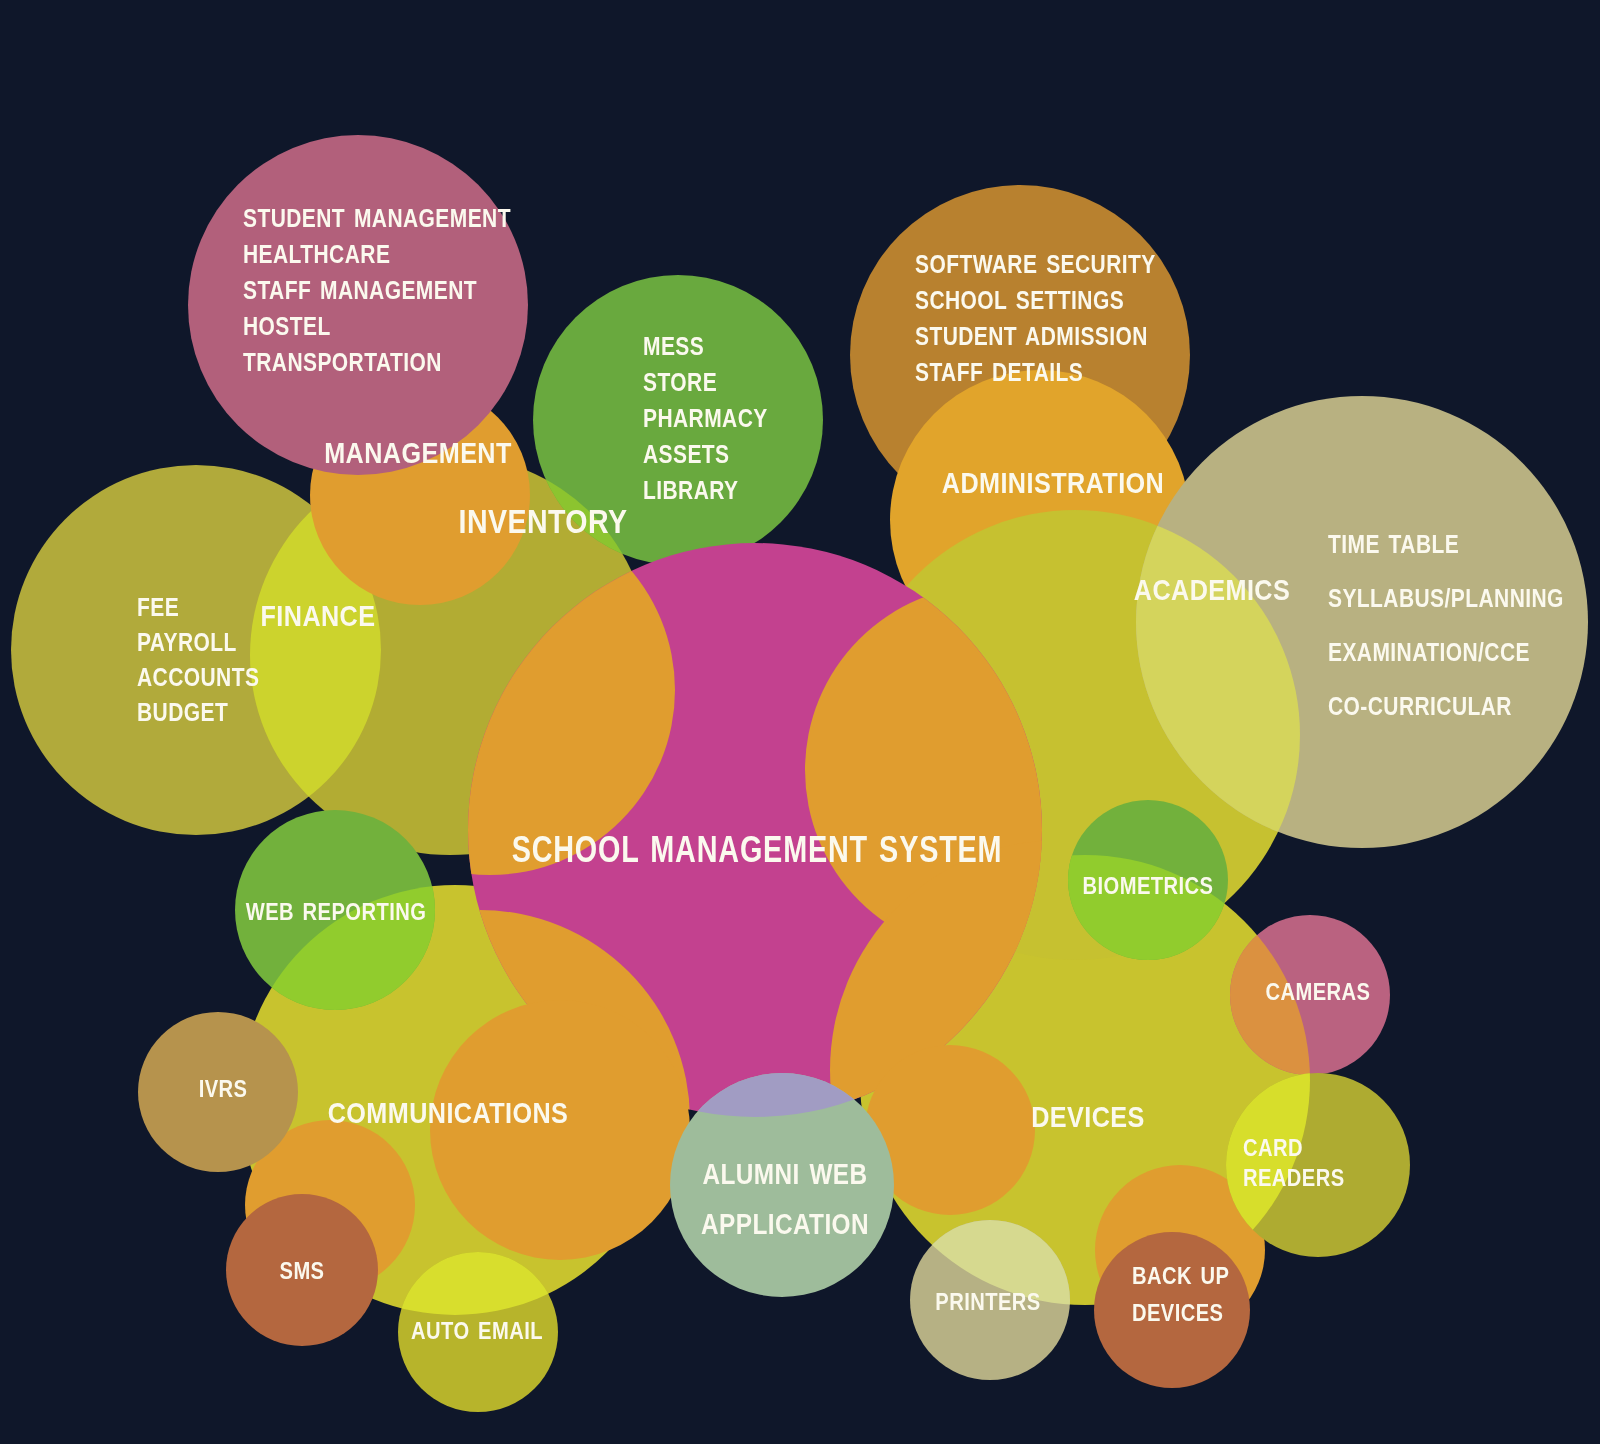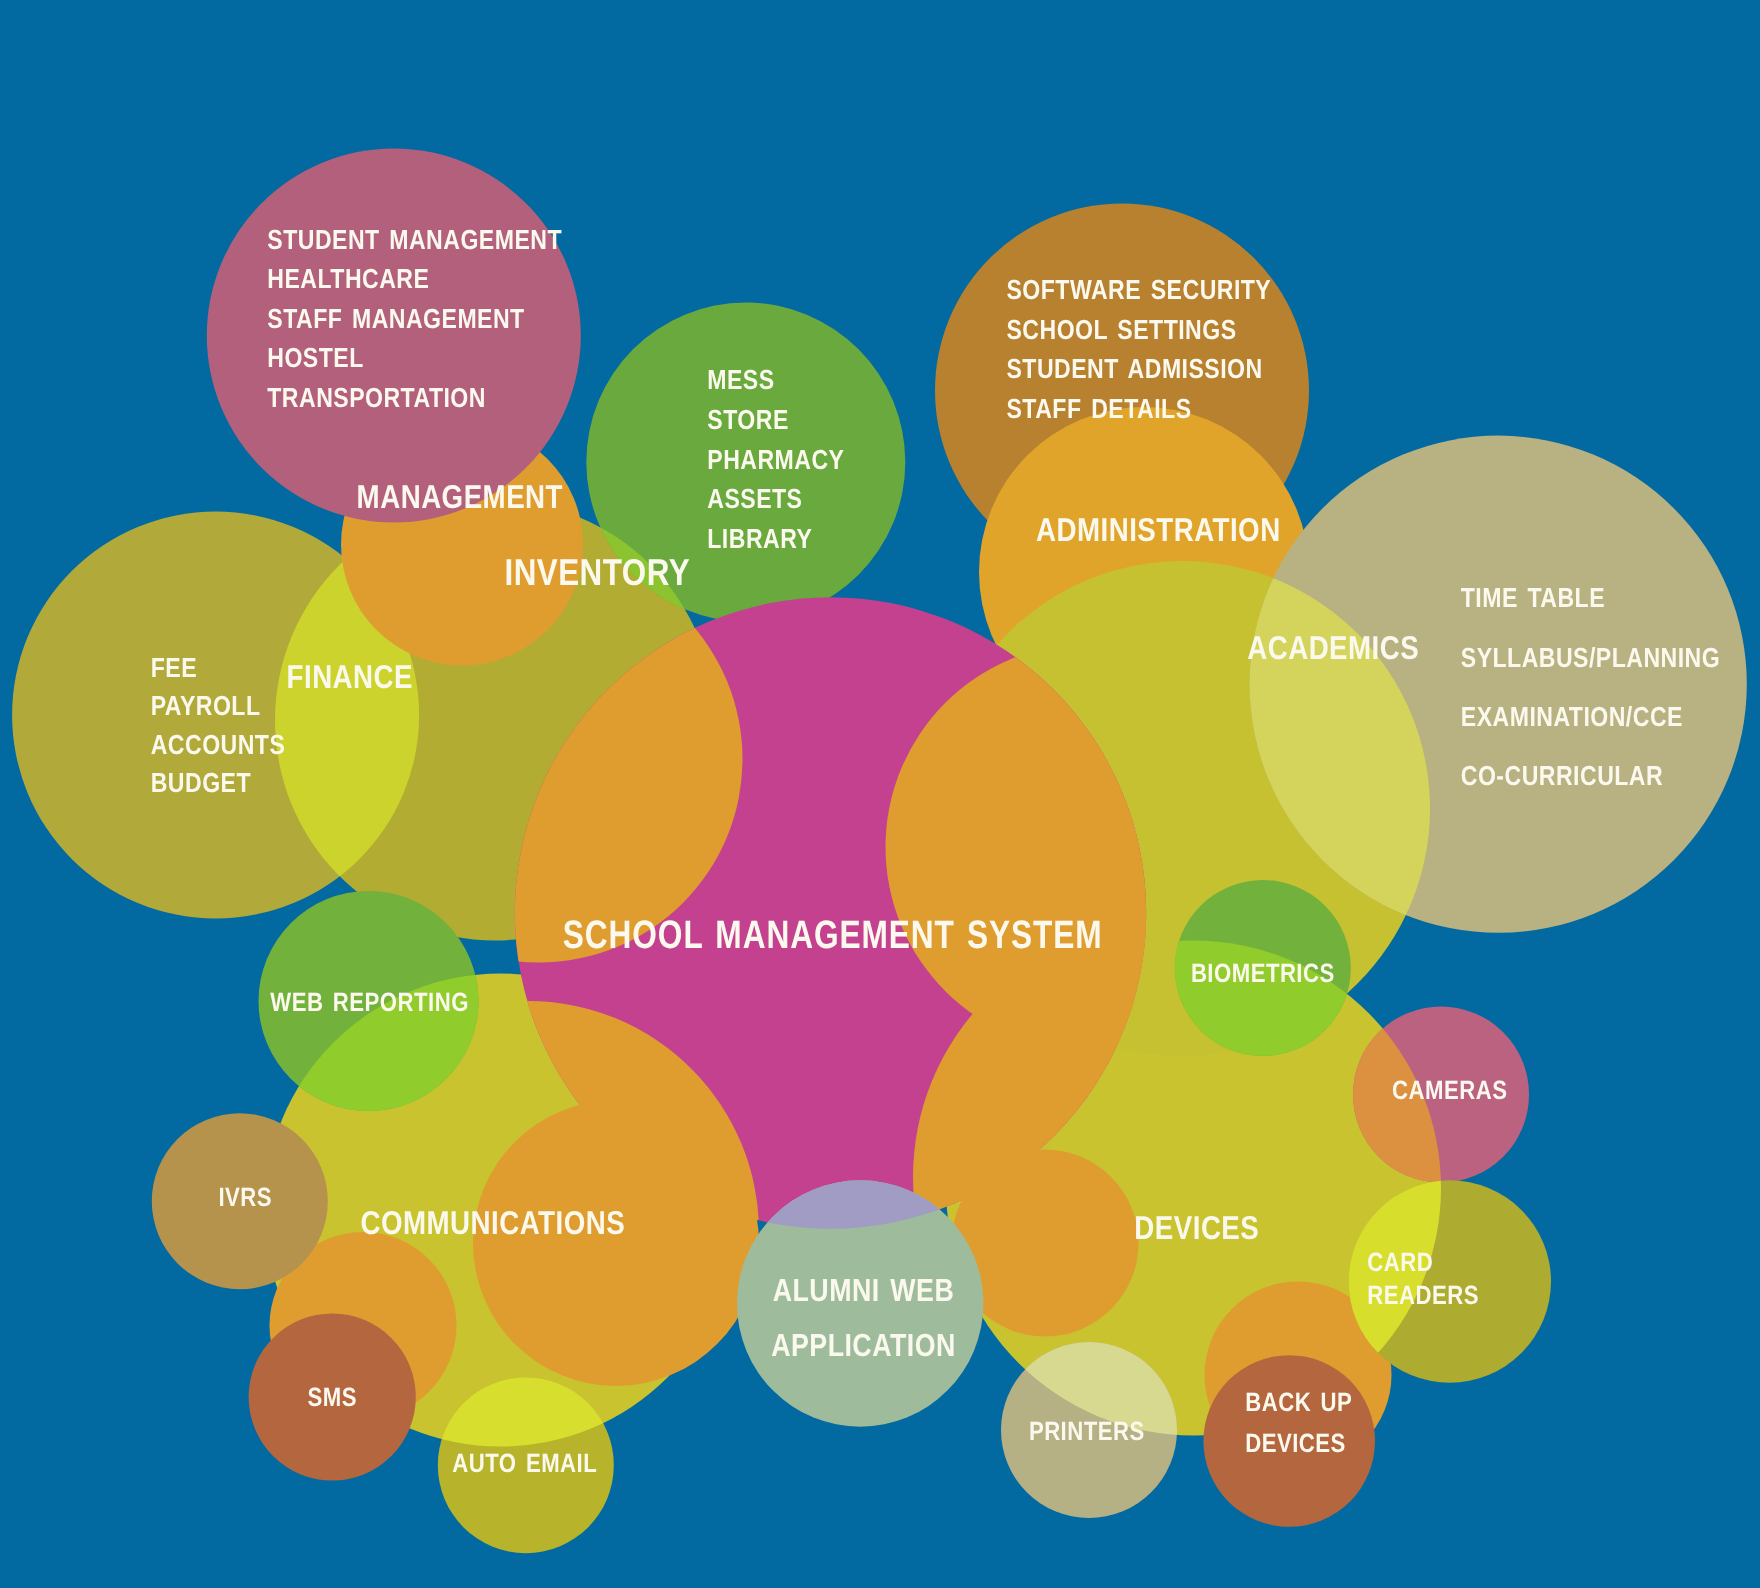--- a/index.html
+++ b/index.html
@@ -1,19 +1,19 @@
 <!DOCTYPE html>
 <html><head>
 <meta charset="utf-8">
 <style>
   html,body{margin:0;padding:0;background:#ffffff;}
   .stage{
     position:relative;
     width:1600px;height:1444px;
-    background:#0369a1;
+    background:#0f172a;
     overflow:hidden;
     font-family:"Liberation Sans","DejaVu Sans",sans-serif;
   }
   .stage svg{position:absolute;left:0;top:0;}
   .txt{
     position:absolute;
     color:#fbf9ee;
     font-weight:700;
     letter-spacing:.5px;
     word-spacing:3px;

